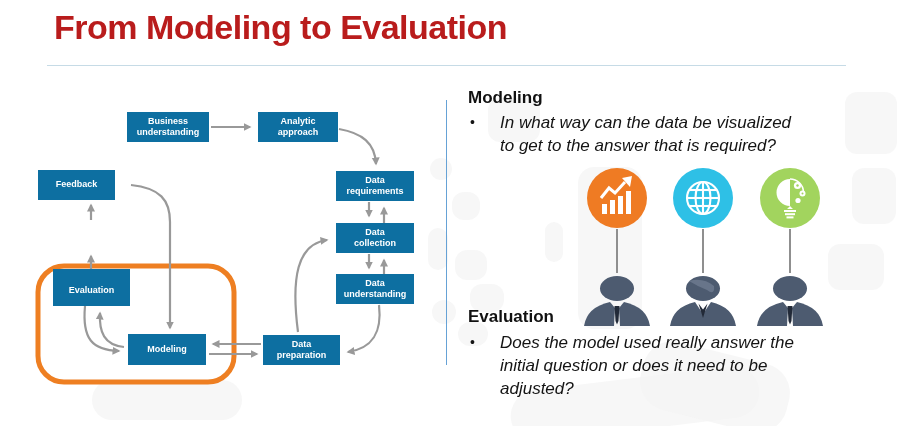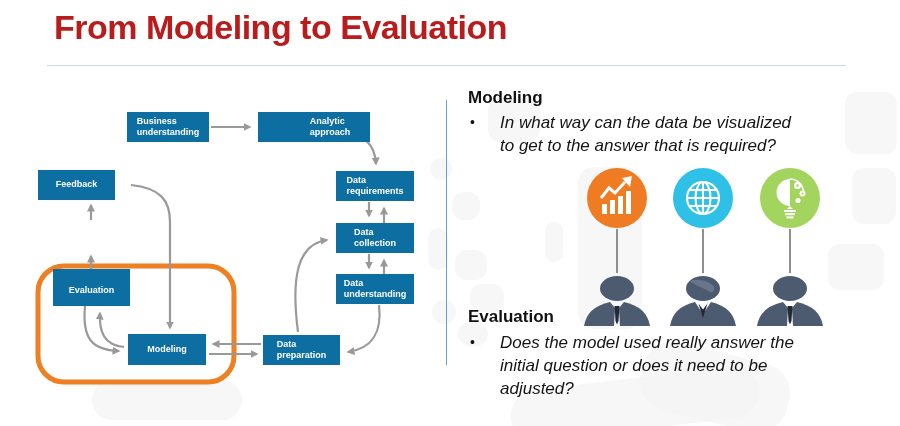--- a/index.html
+++ b/index.html
@@ -3,21 +3,21 @@
 <meta charset="utf-8">
 <style>
   html,body{margin:0;padding:0;background:#fff;}
   .slide{position:relative;width:900px;height:426px;background:#ffffff;overflow:hidden;
          font-family:"Liberation Sans",sans-serif;}
   .blob{position:absolute;background:#f3f3f3;border-radius:12px;opacity:.7;}
   .title{position:absolute;left:54px;top:8px;font-size:34px;font-weight:bold;
          color:#b91c1c;letter-spacing:-.5px;white-space:nowrap;}
   .title-rule{position:absolute;left:47px;top:65px;width:799px;height:1px;background:#c6dbe6;}
   .node{position:absolute;background:#0d6fa1;color:#ffffff;font-size:9px;font-weight:bold;
-        display:flex;align-items:center;justify-content:center;
+        display:flex;align-items:center;justify-content:center;text-align:center;
         white-space:pre-line;line-height:1.25;}
   .arrow-layer{position:absolute;left:0;top:0;pointer-events:none;}
   .vdivider{position:absolute;left:446px;top:100px;width:1px;height:265px;background:#66a2d6;}
   .heading{position:absolute;font-size:17px;font-weight:bold;color:#111;}
   .bullet{position:absolute;display:flex;color:#141414;}
   .bullet .dot{width:30px;font-size:14px;padding-top:3px;flex:none;}
   .bullet .bullet-text{font-size:17px;font-style:italic;line-height:1.36;white-space:pre-line;}
   .icon-circle{position:absolute;width:60px;height:60px;}
   .connector{position:absolute;width:2px;height:44px;top:229px;background:#8f8f8f;}
   .person{position:absolute;top:276px;}
@@ -69,21 +69,21 @@
       <path d="M131,185 C160,188 170,200 170,222 L170,328" marker-end="url(#ah)"></path>
       <path d="M91,275 L91,256" marker-end="url(#ah)"></path>
       <path d="M91,220 L91,205" marker-end="url(#ah)"></path>
       <path d="M85,306 C82,339 92,350 119,351" marker-end="url(#ah)"></path>
       <path d="M124,347 C104,345 99,332 100,313" marker-end="url(#ah)"></path>
     </g>
   </svg>
 
   <div class="node" style="left:127px;top:112px;width:82px;height:30px;">Business
 understanding</div>
-  <div class="node" style="left:258px;top:112px;width:80px;height:30px;padding-left:32px;">Analytic
+  <div class="node" style="left:258px;top:112px;width:80px;height:30px;">Analytic
 approach</div>
   <div class="node" style="left:336px;top:171px;width:78px;height:30px;">Data
 requirements</div>
   <div class="node" style="left:336px;top:223px;width:78px;height:30px;">Data
 collection</div>
   <div class="node" style="left:336px;top:274px;width:78px;height:30px;">Data
 understanding</div>
   <div class="node" style="left:263px;top:335px;width:77px;height:30px;">Data
 preparation</div>
   <div class="node" style="left:38px;top:170px;width:77px;height:30px;">Feedback</div>

